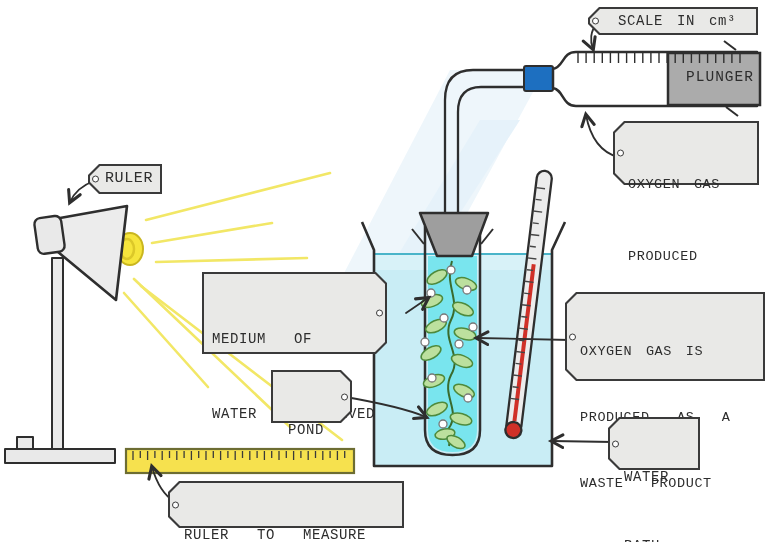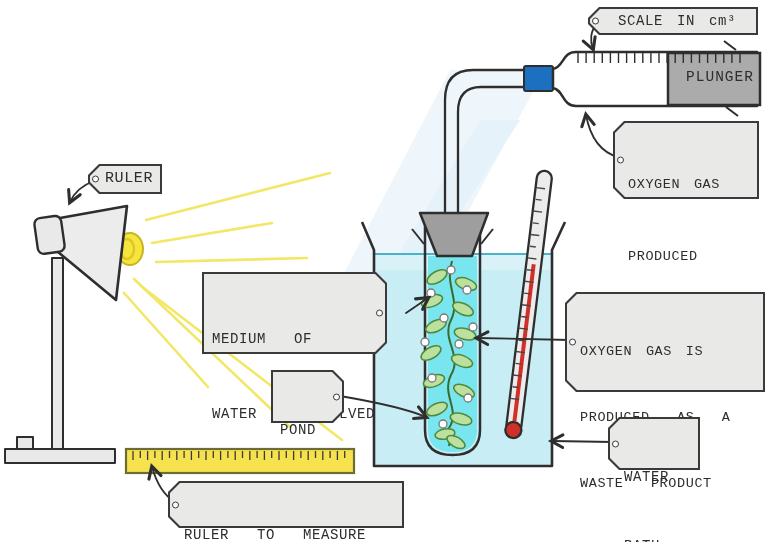--- a/index.html
+++ b/index.html
@@ -223,21 +223,21 @@
 
 <div class="tag bevel-left" style="left:588px;top:7px;width:170px;height:28px;">
   <div class="bg"></div>
       <div class="fg"></div>
       <span class="hole hole-left"></span>
   <div class="txt center" style="line-height:28px;padding-left:8px;">SCALE IN cm³</div>
 </div>
 
 <div id="plunger-label">PLUNGER</div>
 
-<div class="tag bevel-left" style="left:613px;top:121px;width:146px;height:78px;">
+<div class="tag bevel-left" style="left:613px;top:121px;width:146px;height:64px;">
   <div class="bg"></div>
       <div class="fg"></div>
       <span class="hole hole-left"></span>
   <div class="txt" style="padding:4px 0 0 15px;font-size:13.5px;">
     <div>OXYGEN GAS</div>
     <div>PRODUCED</div>
     <div>THE PLUNGER</div>
   </div>
 </div>
 
@@ -252,31 +252,31 @@
   <div class="bg"></div>
       <div class="fg"></div>
       <span class="hole hole-right"></span>
   <div class="txt" style="padding:5px 0 0 10px;line-height:25px;">
     <div>MEDIUM  OF</div>
     <div>WATER + DISSOLVED</div>
     <div>NaHCO₃</div>
   </div>
 </div>
 
-<div class="tag bevel-right" style="left:271px;top:370px;width:73px;height:53px;">
+<div class="tag bevel-right" style="left:271px;top:370px;width:73px;height:53px;padding-left:8px;">
   <div class="bg"></div>
       <div class="fg"></div>
       <span class="hole hole-right"></span>
   <div class="txt" style="padding:3px 0 0 9px;line-height:23px;">
     <div>POND</div>
     <div>WEED</div>
   </div>
 </div>
 
-<div class="tag bevel-left" style="left:565px;top:292px;width:200px;height:100px;">
+<div class="tag bevel-left" style="left:565px;top:292px;width:200px;height:89px;">
   <div class="bg"></div>
       <div class="fg"></div>
       <span class="hole hole-left"></span>
   <div class="txt" style="padding:5px 0 0 15px;font-size:13.5px;line-height:22px;">
     <div>OXYGEN GAS IS</div>
     <div>PRODUCED  AS  A</div>
     <div>WASTE  PRODUCT</div>
     <div>IN  PHOTOSYNTHESIS</div>
   </div>
 </div>

